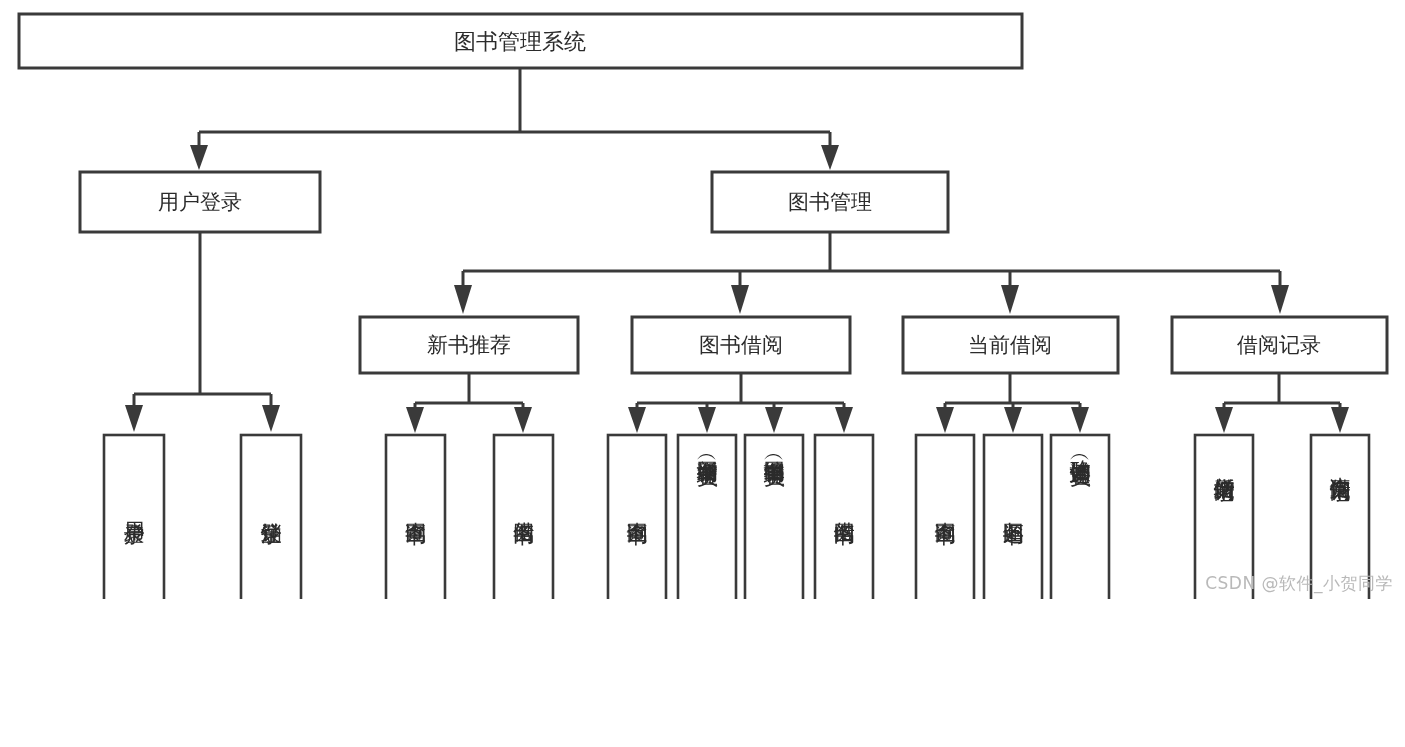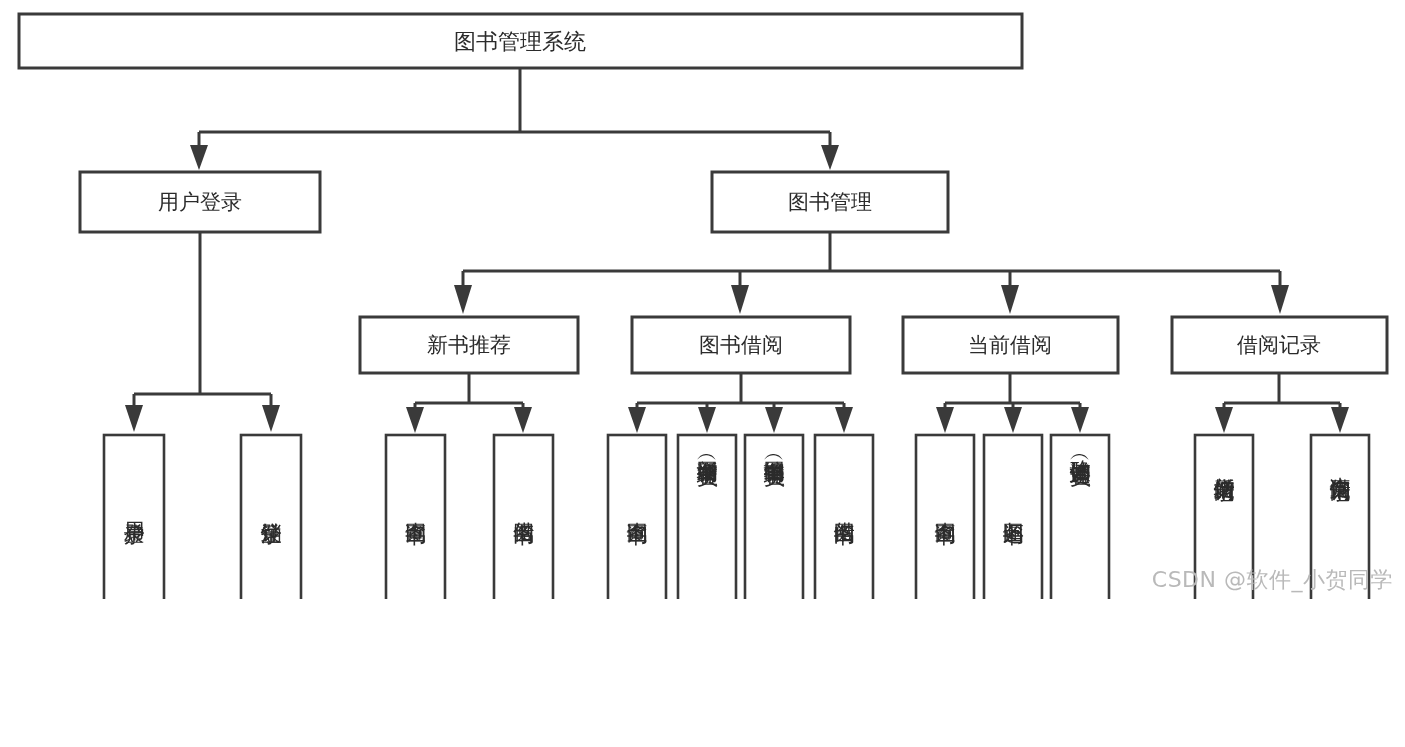--- a/index.html
+++ b/index.html
@@ -73,21 +73,21 @@
     color: #2b2b2b;
     letter-spacing: 1px;
     white-space: nowrap;
     text-align: center;
   }
   #watermark {
     position: absolute;
     right: 12px;
     bottom: 4px;
     font-family: "DejaVu Sans", "Liberation Sans", sans-serif;
-    font-size: 22px;
+    font-size: 17px;
     color: #b9b9b9;
     letter-spacing: 0.5px;
     user-select: none;
     white-space: nowrap;
   }
 </style>
 </head>
 <body>
 
 <div id="diagram-root">

